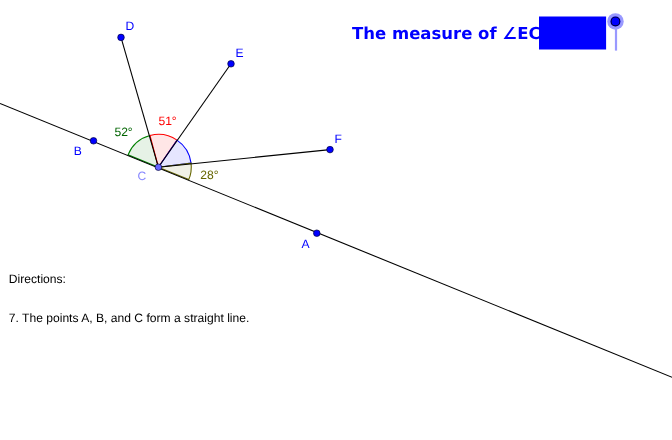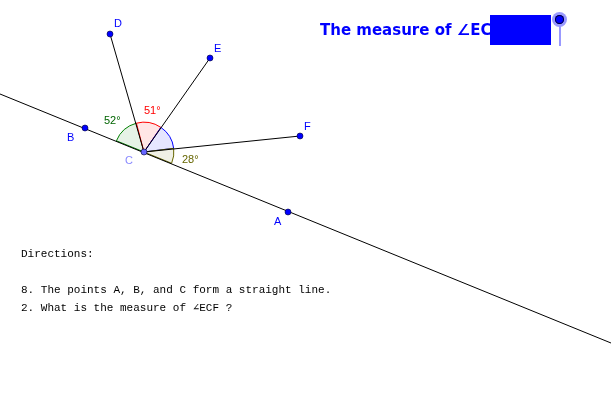--- a/index.html
+++ b/index.html
@@ -3,21 +3,21 @@
 <meta charset="utf-8">
 <style>
   html, body { margin:0; padding:0; background:#ffffff; }
   body { width:611px; height:400px; position:relative; overflow:hidden; font-family:"Liberation Sans", sans-serif; }
   #canvas { position:absolute; left:0; top:0; }
   .title { position:absolute; left:320px; top:21px; font-family:"DejaVu Sans", sans-serif; font-weight:bold; font-size:15px; color:#0000ff; white-space:nowrap; }
   .answer-box { position:absolute; left:490px; top:15px; width:61px; height:30px; background:#0000ff; }
   .slider-track { position:absolute; left:559px; top:19px; width:2px; height:27px; background:#9999ff; }
   .slider-knob { position:absolute; left:552px; top:12px; width:15px; height:15px; border-radius:50%; background:#9999ff; }
   .slider-knob::after { content:""; position:absolute; left:3px; top:3px; width:9px; height:9px; border-radius:50%; background:#0000ff; box-shadow:0 0 0 1px #000033 inset; }
-  .directions { position:absolute; left:21px; top:245px; font-size:11px; color:#000; line-height:18px;font-family:Liberation Mono, monospace; }
+  .directions { position:absolute; left:8px; top:245px; font-size:11px; color:#000; line-height:18px; }
   .directions div { white-space:nowrap; }
   .spacer { height:18px; }
   .lbl { font-family:"Liberation Sans", sans-serif; font-size:11px; }
 </style>
 </head>
 <body>
 
 <svg id="canvas" width="611" height="400">
 
   <path d="M144,152 L116.4,140.8 A29.8,29.8 0 0 1 136.4,123.2 Z" fill="#e6f2e6" stroke="#008000" stroke-width="1"></path>
@@ -52,15 +52,14 @@
 </svg>
 
 <div class="title">The measure of ∠ECF</div>
 <div class="answer-box"></div>
 <div class="slider-track"></div>
 <div class="slider-knob"></div>
 
 <div class="directions">
   <div>Directions:</div>
   <div class="spacer"></div>
-  <div>8. The points A, B, and C form a straight line.</div>
-  <div>2. What is the measure of ∠ECF ?</div>
+  <div>7. The points A, B, and C form a straight line.</div>
 </div>
 
 </body></html>

